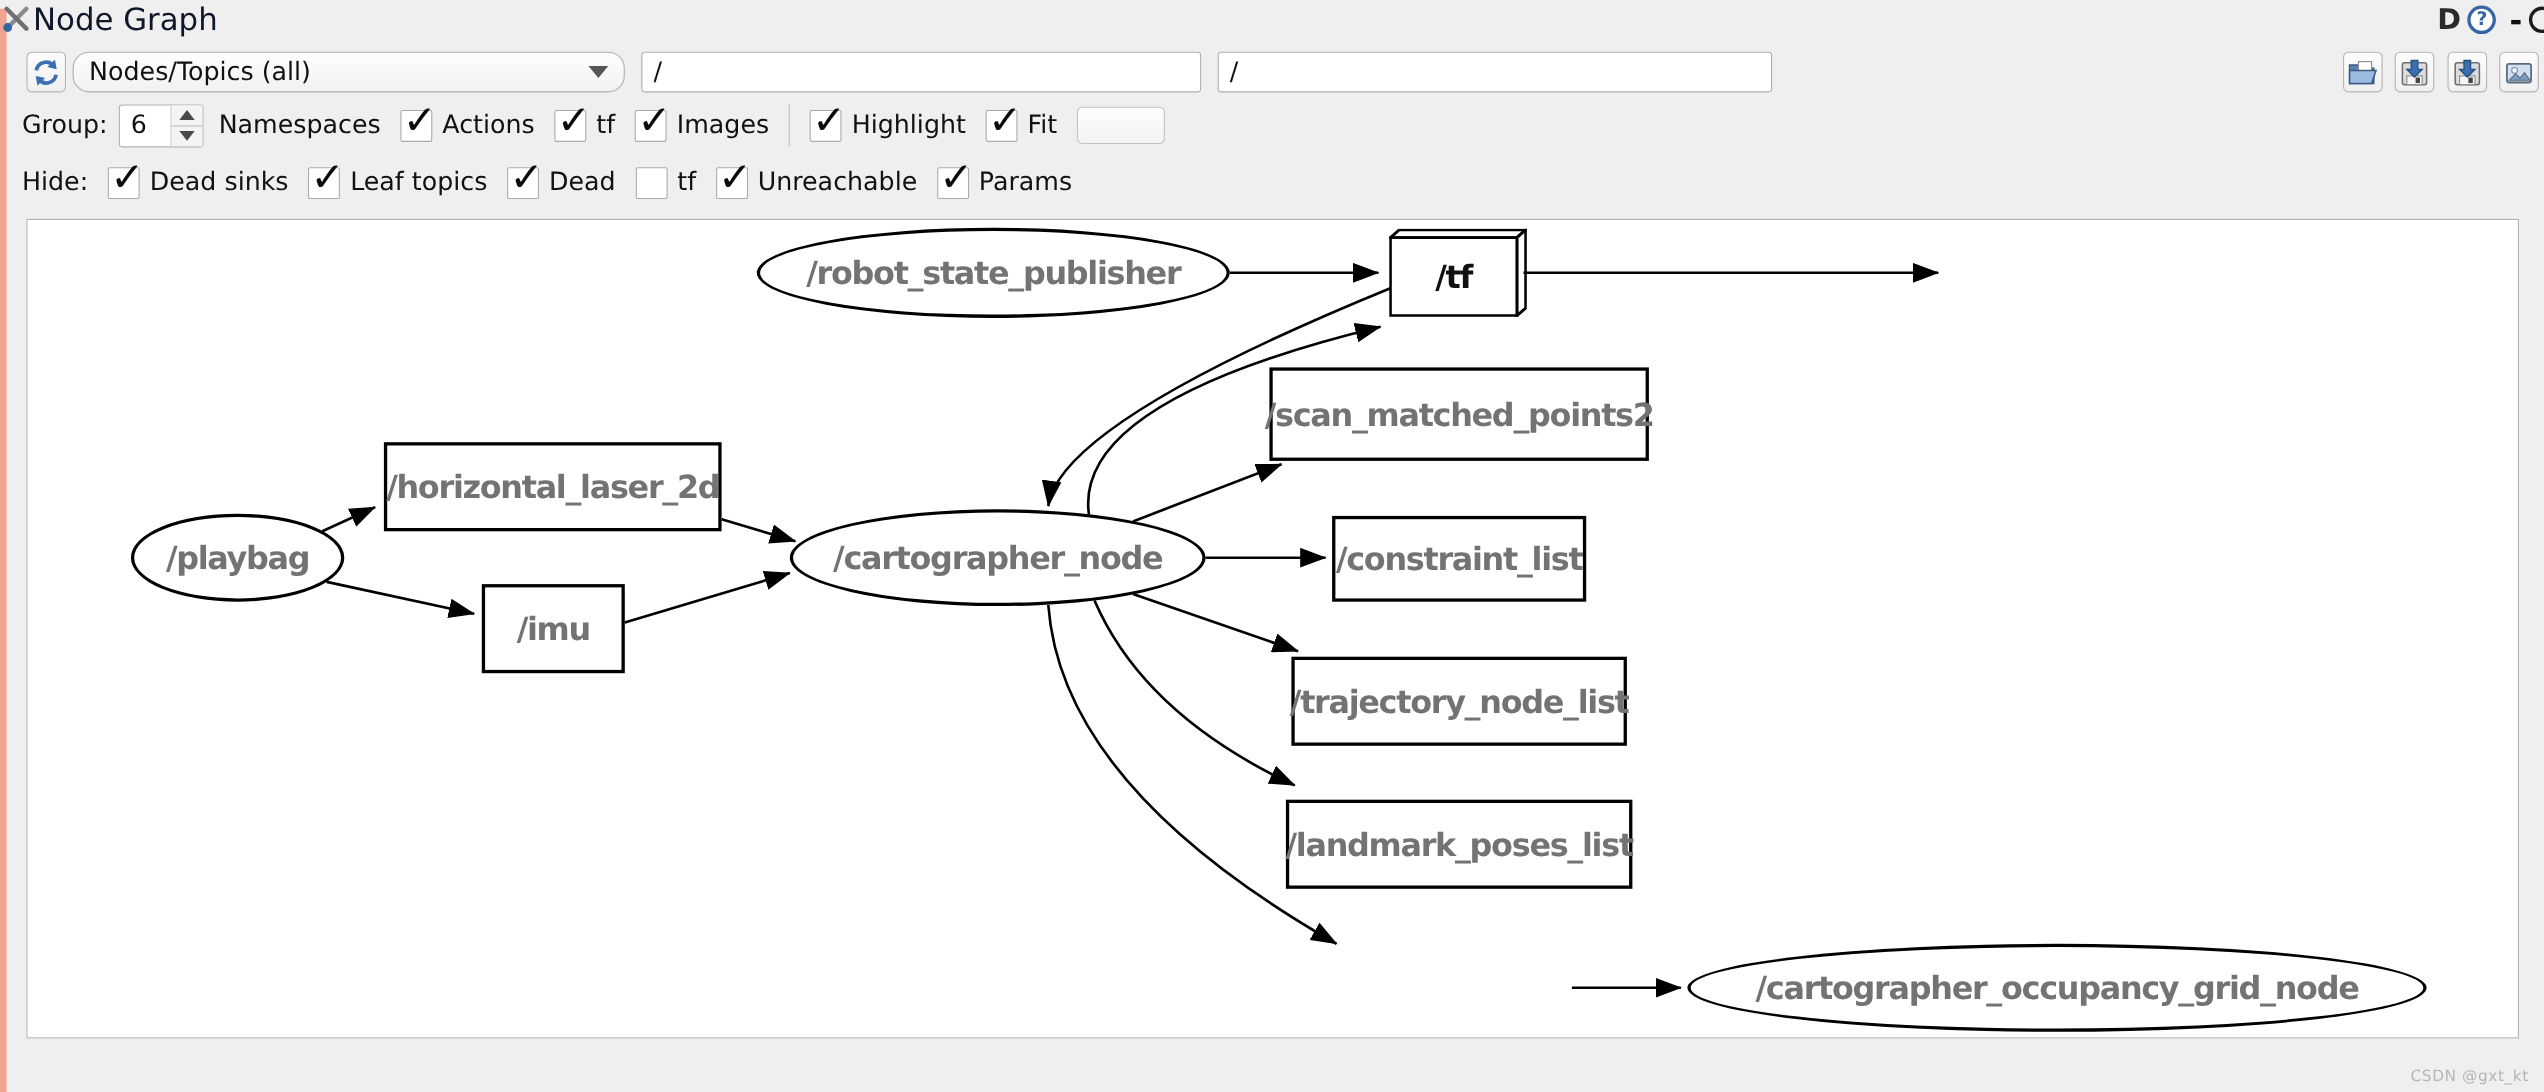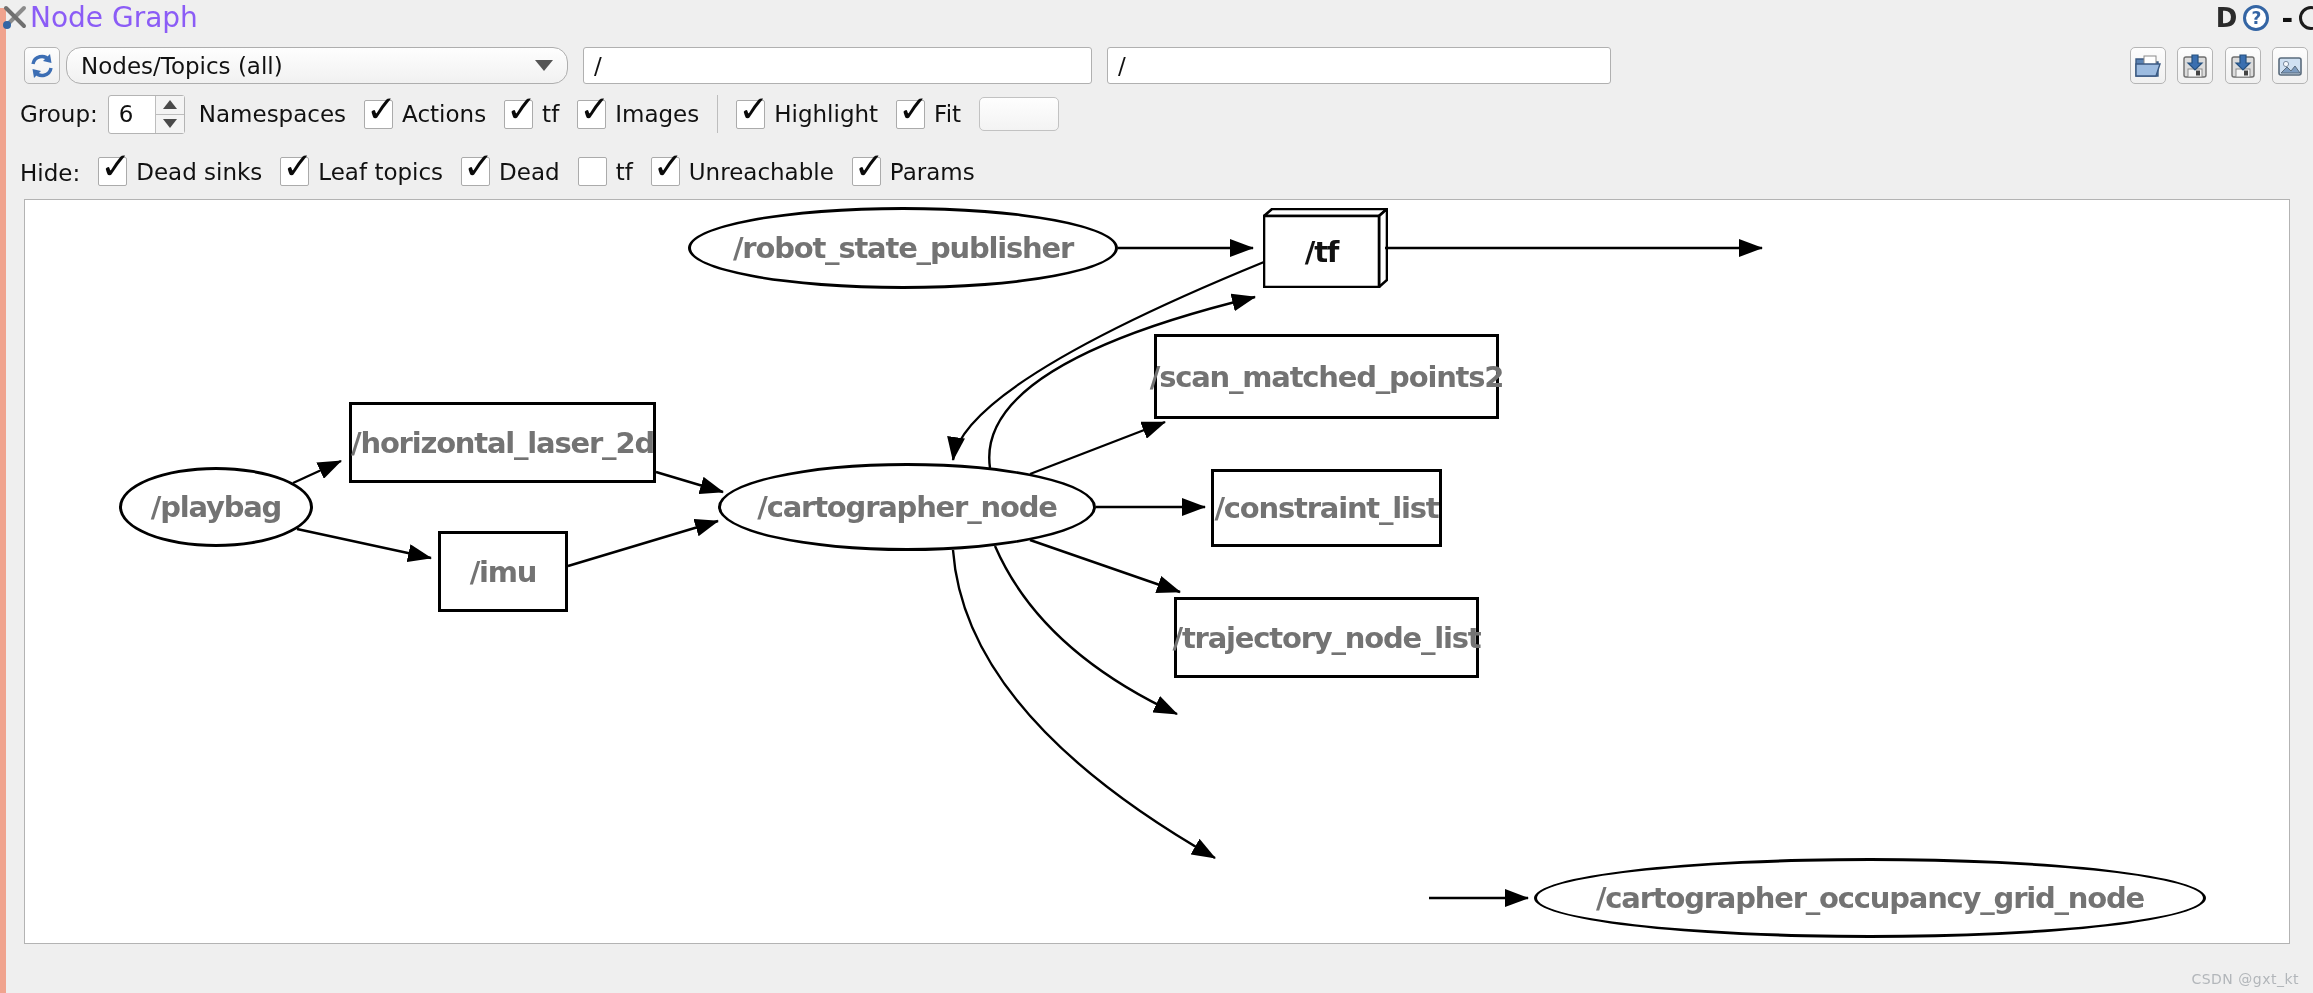--- a/index.html
+++ b/index.html
@@ -4,42 +4,42 @@
 <style>
   * { margin:0; padding:0; box-sizing:border-box; }
   html,body { width:2313px; height:993px; overflow:hidden; }
   body { font-family:"DejaVu Sans","Liberation Sans",sans-serif; background:#efefef; position:relative; color:#111; }
 
   .left-strip { position:absolute; left:0; top:8px; width:6px; height:985px; background:#f0a38e; }
 
   
   .titlebar { position:absolute; left:0; top:0; width:2313px; height:36px; }
   .plugin-icon { position:absolute; left:2px; top:4px; width:26px; height:26px; }
-  .win-title { position:absolute; left:30px; top:1px; font-size:28px; color:#8b5cf6; white-space:nowrap; }
+  .win-title { position:absolute; left:30px; top:1px; font-size:28px; color:#0f172a; white-space:nowrap; }
   .tb-right { position:absolute; right:4px; top:2px; height:32px; display:flex; align-items:center; gap:6px; }
   .d-glyph { font-size:26px; font-weight:bold; color:#2b2b2b; }
   .help-badge { width:26px; height:26px; border-radius:50%; border:3px solid #3465a4; background:#fff;
                 color:#3465a4; font-size:17px; font-weight:bold; display:flex; align-items:center; justify-content:center; }
   .min-glyph { font-size:28px; font-weight:bold; color:#111; margin-left:6px; }
   .cut-circle { width:24px; height:24px; border:3px solid #1b1b1b; border-radius:50%; margin-right:-14px; }
 
   
   .btn { position:absolute; width:36px; height:37px; border:1px solid #b5b5b5; border-radius:5px;
          background:linear-gradient(#fdfdfd,#f0f0f0); display:flex; align-items:center; justify-content:center; }
   .combo { position:absolute; left:66px; top:47px; width:502px; height:37px; border:1px solid #aeaeae; border-radius:15px;
            background:linear-gradient(#fefefe,#f1f1f1); display:flex; align-items:center; padding:0 14px; font-size:23px; }
   .combo .caret { margin-left:auto; width:0; height:0; border-left:9px solid transparent; border-right:9px solid transparent;
                   border-top:11px solid #555; }
   .filter-input { position:absolute; top:47px; height:37px; border:1px solid #b0b0b0; border-radius:3px; background:#fff;
                   font-size:23px; padding:0 10px; font-family:inherit; color:#111; }
 
   
   .opt-row { position:absolute; left:20px; height:40px; display:flex; align-items:center; font-size:23px; }
   .row2 { top:94px; }
-  .row3 { top:146px;align-items:flex-end; }
+  .row3 { top:146px; }
   .lbl { white-space:nowrap; }
   .spinbox { display:flex; width:77px; height:39px; border:1px solid #b4b4b4; border-radius:3px; background:#fff; margin:0 14px 0 10px; }
   .spin-val { flex:1; display:flex; align-items:center; padding-left:10px; font-size:23px; }
   .spin-btns { width:29px; display:flex; flex-direction:column; border-left:1px solid #bdbdbd; }
   .spin-btn { flex:1; background:#f4f4f4; display:flex; align-items:center; justify-content:center; }
   .spin-btn + .spin-btn { border-top:1px solid #bdbdbd; }
   .tri-up { width:0; height:0; border-left:7px solid transparent; border-right:7px solid transparent; border-bottom:9px solid #4a4a4a; }
   .tri-dn { width:0; height:0; border-left:7px solid transparent; border-right:7px solid transparent; border-top:9px solid #4a4a4a; }
   .check-pair { display:flex; align-items:center; margin-left:18px; }
   .checkbox { position:relative; width:29px; height:29px; background:#fff; border:1px solid #ababab; border-radius:2px; }
@@ -229,20 +229,21 @@
          <polygon points="1,8 116,8 116,79 1,79" fill="#fff" stroke="#000" stroke-width="2.6"></polygon>
        </svg>
        <span class="lbl3d">/tf</span></div>
     <div class="gnode box" style="left: 1129px; top: 134px; width: 345px; height: 85px;">/scan_matched_points2</div>
     <div class="gnode box" style="left: 324px; top: 202px; width: 307px; height: 81px;">/horizontal_laser_2d</div>
     <div class="gnode ellipse" style="left: 94px; top: 267px; width: 194px; height: 80px;">/playbag</div>
     <div class="gnode box" style="left: 413px; top: 331px; width: 130px; height: 81px;">/imu</div>
     <div class="gnode ellipse" style="left: 693px; top: 263px; width: 378px; height: 88px;">/cartographer_node</div>
     <div class="gnode box" style="left: 1186px; top: 269px; width: 231px; height: 78px;">/constraint_list</div>
     <div class="gnode box" style="left: 1149px; top: 397px; width: 305px; height: 81px;">/trajectory_node_list</div>
+    <div class="gnode box" style="left: 1144px; top: 527px; width: 315px; height: 81px;">/landmark_poses_list</div>
     <div class="gnode ellipse" style="left: 1509px; top: 658px; width: 672px; height: 80px;">/cartographer_occupancy_grid_node</div>
     <svg class="edges-svg" width="2266" height="745">
       <defs>
      <marker id="arrow" markerUnits="userSpaceOnUse" markerWidth="26" markerHeight="18" refX="23" refY="9" orient="auto">
        <path d="M0,0 L24,9 L0,18 z" fill="#000"></path>
      </marker>
    </defs>
       <path d="M 1093 48 L 1228 48" fill="none" stroke="#000" stroke-width="2.4" marker-end="url(#arrow)"></path>
       <path d="M 1360 48 L 1737 48" fill="none" stroke="#000" stroke-width="2.4" marker-end="url(#arrow)"></path>
       <path d="M 965 268 Q 950 165 1230 97" fill="none" stroke="#000" stroke-width="2.4" marker-end="url(#arrow)"></path>

